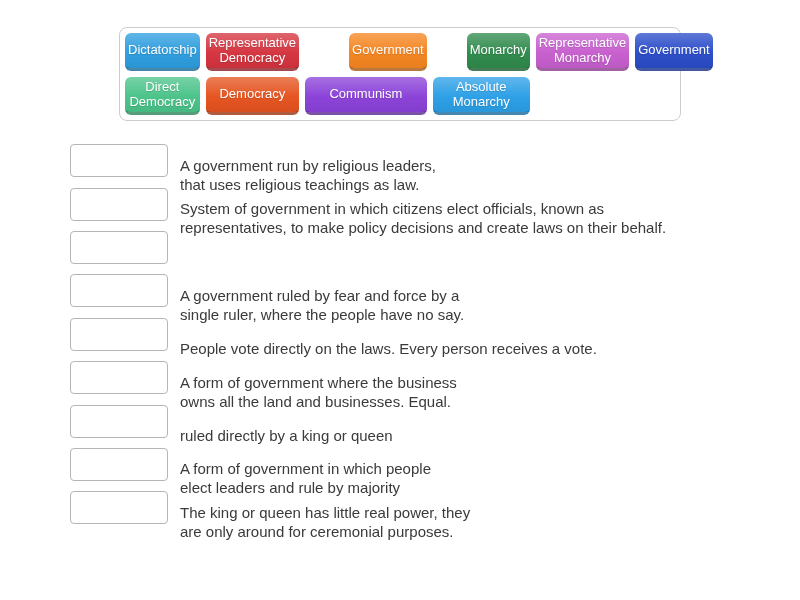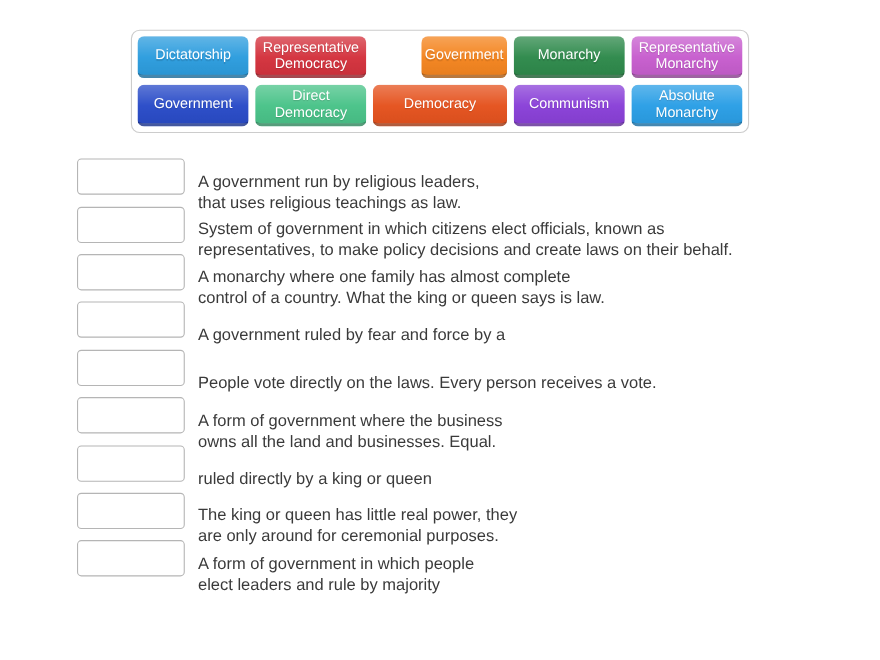--- a/index.html
+++ b/index.html
@@ -11,21 +11,21 @@
   }
   
   .word-bank {
     width: 562px;
     margin: 27px auto 0 auto;
     background: #ffffff;
     border: 1px solid #cccccc;
     border-radius: 8px;
     padding: 5px;
     display: grid;
-    grid-template-columns: repeat(5, 1fr);
+    grid-template-columns: repeat(6, 1fr);
     gap: 6px;
   }
   .tile {
     height: 38px;
     border-radius: 6px;
     border-bottom: 3px solid rgba(0,0,0,0.25);
     background-image: linear-gradient(rgba(255,255,255,0.25), rgba(255,255,255,0.02) 55%, rgba(0,0,0,0.05));
     color: #ffffff;
     font-size: 13px;
     line-height: 1.12;
@@ -63,21 +63,21 @@
   }
   .clue-line { white-space: nowrap; }
 </style>
 </head>
 <body>
 
 <div class="word-bank">
   <div class="tile" style="background-color: rgb(45, 157, 222);">Dictatorship</div>
   <div class="tile" style="background-color: rgb(212, 51, 62);">Representative Democracy</div>
   <div class="tile" style="background-color: rgb(244, 133, 32); margin-left: 44px;">Government</div>
-  <div class="tile" style="background-color: rgb(47, 138, 76);">Monarchy</div>
+  <div class="tile" style="background-color: rgb(47, 138, 76); margin-left: 34px;">Monarchy</div>
   <div class="tile" style="background-color: rgb(199, 94, 206);">Representative Monarchy</div>
   <div class="tile" style="background-color: rgb(42, 76, 200);">Government</div>
   <div class="tile" style="background-color: rgb(74, 195, 137);">Direct Democracy</div>
   <div class="tile" style="background-color: rgb(229, 83, 31);">Democracy</div>
   <div class="tile" style="background-color: rgb(138, 65, 216); text-align: center;">Communism</div>
   <div class="tile" style="background-color: rgb(43, 159, 230);">Absolute Monarchy</div>
 </div>
 
 <div class="match-list">
 
@@ -93,30 +93,27 @@
   <div class="match-row">
     <div class="answer-slot"></div>
     <div class="clue-text">
       <div class="clue-line">System of government in which citizens elect officials, known as</div>
       <div class="clue-line">representatives, to make policy decisions and create laws on their behalf.</div>
     </div>
   </div>
 
   <div class="match-row">
     <div class="answer-slot"></div>
-    <div class="clue-text">
-      <div class="clue-line">A monarchy where one family has almost complete</div>
-      <div class="clue-line">control of a country. What the king or queen says is law.</div>
-    </div>
   </div>
 
   <div class="match-row">
     <div class="answer-slot"></div>
     <div class="clue-text">
       <div class="clue-line">A government ruled by fear and force by a</div>
+      <div class="clue-line">single ruler, where the people have no say.</div>
     </div>
   </div>
 
   <div class="match-row">
     <div class="answer-slot"></div>
     <div class="clue-text">
       <div class="clue-line">People vote directly on the laws. Every person receives a vote.</div>
       <div class="clue-line"></div>
     </div>
   </div>
@@ -133,26 +130,26 @@
     <div class="answer-slot"></div>
     <div class="clue-text">
       <div class="clue-line">ruled directly by a king or queen</div>
       <div class="clue-line"></div>
     </div>
   </div>
 
   <div class="match-row">
     <div class="answer-slot"></div>
     <div class="clue-text">
-      <div class="clue-line">The king or queen has little real power, they</div>
-      <div class="clue-line">are only around for ceremonial purposes.</div>
+      <div class="clue-line">A form of government in which people</div>
+      <div class="clue-line">elect leaders and rule by majority</div>
     </div>
   </div>
 
   <div class="match-row">
     <div class="answer-slot"></div>
     <div class="clue-text">
-      <div class="clue-line">A form of government in which people</div>
-      <div class="clue-line">elect leaders and rule by majority</div>
+      <div class="clue-line">The king or queen has little real power, they</div>
+      <div class="clue-line">are only around for ceremonial purposes.</div>
     </div>
   </div>
 
 </div>
 
 </body></html>

